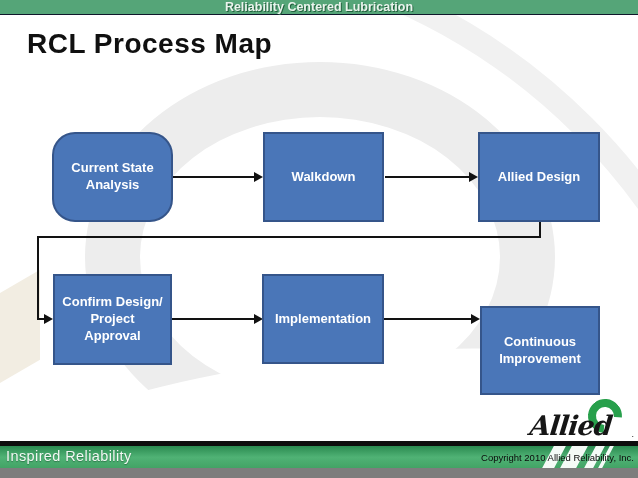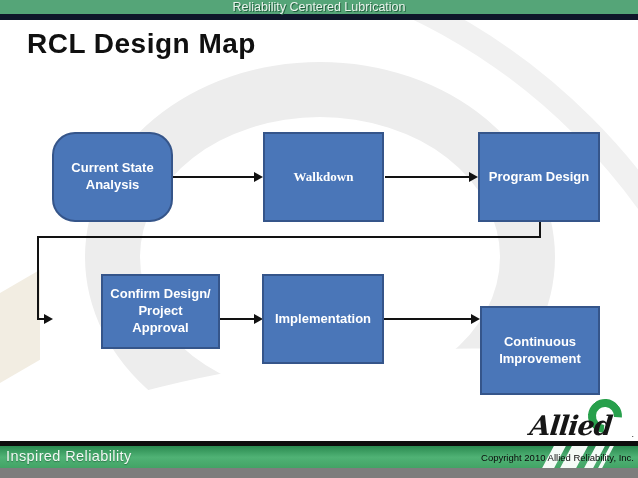--- a/index.html
+++ b/index.html
@@ -21,41 +21,41 @@
     left:-80px; top:358px; width:820px; height:230px; background:#ffffff;
     border-radius:50%; transform:rotate(-7deg);
   }
   .wm-corner{
     left:-30px; top:290px; width:70px; height:90px; background:#f2ede2;
     transform:skewY(-30deg);
   }
   
   .top-banner{
     position:absolute; z-index:3; left:0; top:0; width:100%; height:14px;
-    background:var(--banner-green,#55a578); border-bottom:6px solid #0f172a;
-    text-align:center; line-height:14px; font-size:12.5px; font-weight:normal;
+    background:var(--banner-green,#55a578); border-bottom:1px solid #0f172a;
+    text-align:center; line-height:14px; font-size:12.5px; font-weight:bold;
     color:#eaf4ed; text-shadow:1px 1px 0 #23603e;
   }
   
   .slide-title{
     position:absolute; z-index:2; left:27px; top:28px;
     font-size:28px; font-weight:bold; color:#101010; letter-spacing:0.5px;
   }
   
   .box{
     position:absolute; z-index:2; box-sizing:border-box;
     background:var(--box-blue,#4a76b8); border:2px solid var(--box-border,#35558a);
     color:#ffffff; font-weight:bold; font-size:13px; line-height:1.3;
     display:flex; align-items:center; justify-content:center; text-align:center;
     white-space:pre-line; padding:3px;
   }
   .b1{left:52px;  top:132px; width:121px; height:90px;border-radius:23px;}
-  .b2{left:263px; top:132px; width:121px; height:90px;font-family:Liberation Serif, serif;}
+  .b2{left:263px; top:132px; width:121px; height:90px;}
   .b3{left:478px; top:132px; width:122px; height:90px;}
-  .b4{left:53px;  top:274px; width:119px; height:75px;margin-left:48px;}
+  .b4{left:53px;  top:274px; width:119px; height:91px;}
   .b5{left:262px; top:274px; width:122px; height:90px;}
   .b6{left:480px; top:274px; width:120px; height:89px;margin-top:32px;}
   .harrow{position:absolute; z-index:1; height:2px; background:#121212;}
   .harrow::after{
     content:''; position:absolute; right:-9px; top:-4px;
     border-left:9px solid #121212; border-top:5px solid transparent; border-bottom:5px solid transparent;
   }
   .a1{left:173px; top:176px; width:81px;}
   .a2{left:385px; top:176px; width:84px;}
   .a3{left:172px; top:318px; width:82px;}
@@ -105,26 +105,26 @@
 
   <div class="wm wm-ring-big"></div>
   <div class="wm wm-ring-main"></div>
   <div class="wm wm-swoosh"></div>
   <div class="wm wm-corner"></div>
 
   <div class="top-banner">
     <span>Reliability Centered Lubrication</span>
   </div>
 
-  <div class="slide-title">RCL Design Map</div>
+  <div class="slide-title">RCL Process Map</div>
 
   <div class="box b1">Current State
 Analysis</div>
   <div class="box b2">Walkdown</div>
-  <div class="box b3">Program Design</div>
+  <div class="box b3">Allied Design</div>
   <div class="box b4">Confirm Design/
 Project
 Approval</div>
   <div class="box b5">Implementation</div>
   <div class="box b6">Continuous
 Improvement</div>
 
   <div class="harrow a1"></div>
   <div class="harrow a2"></div>
   <div class="harrow a3"></div>

